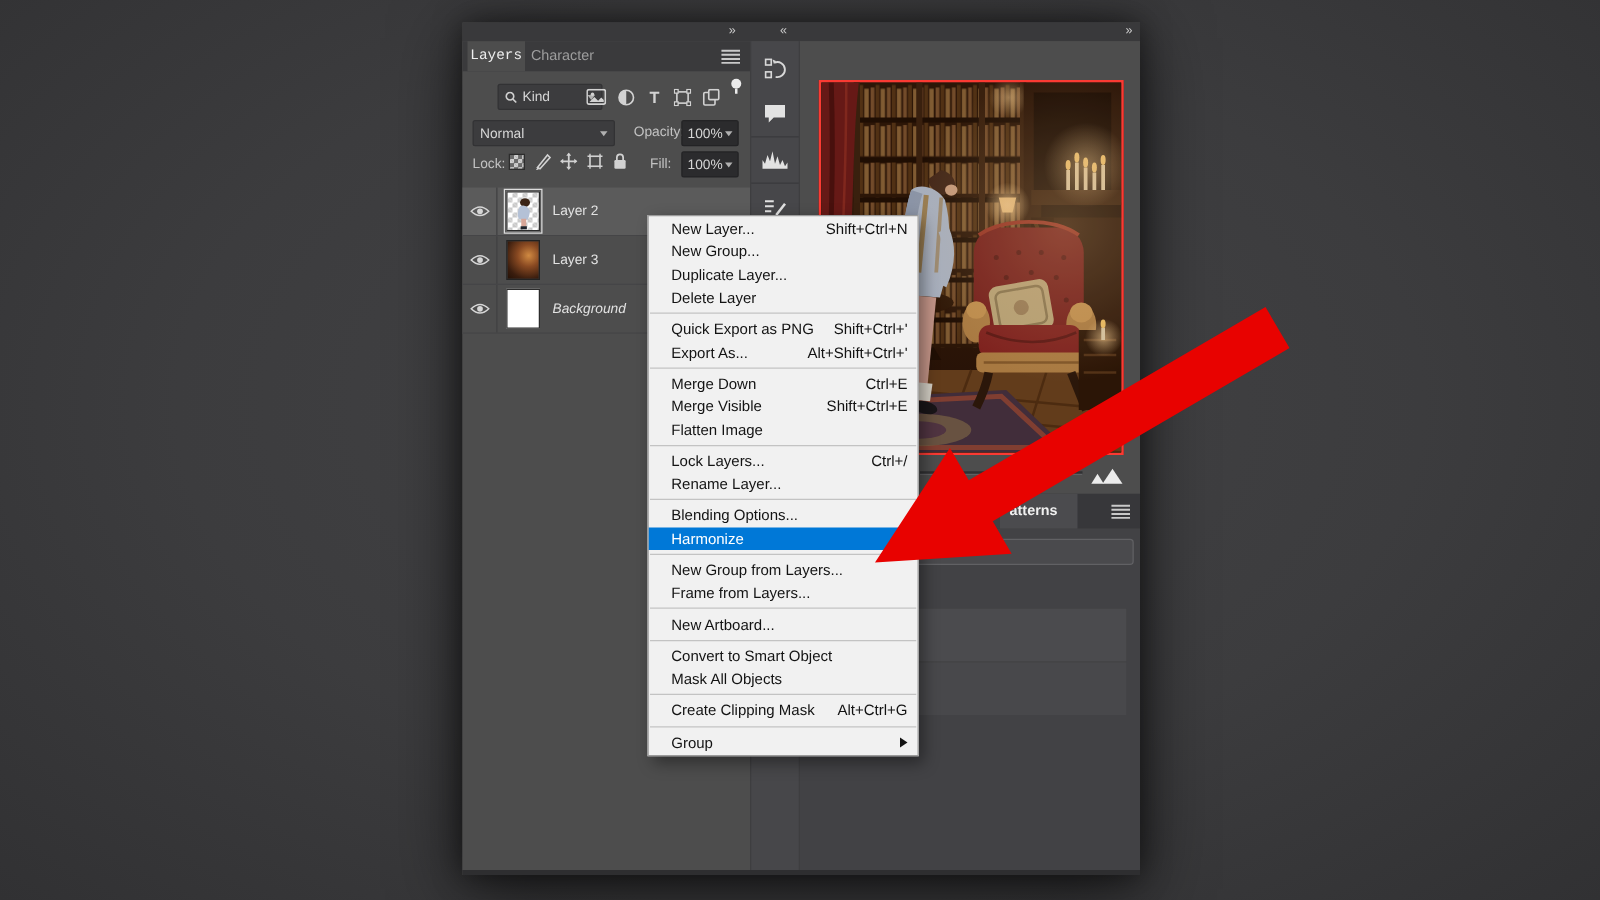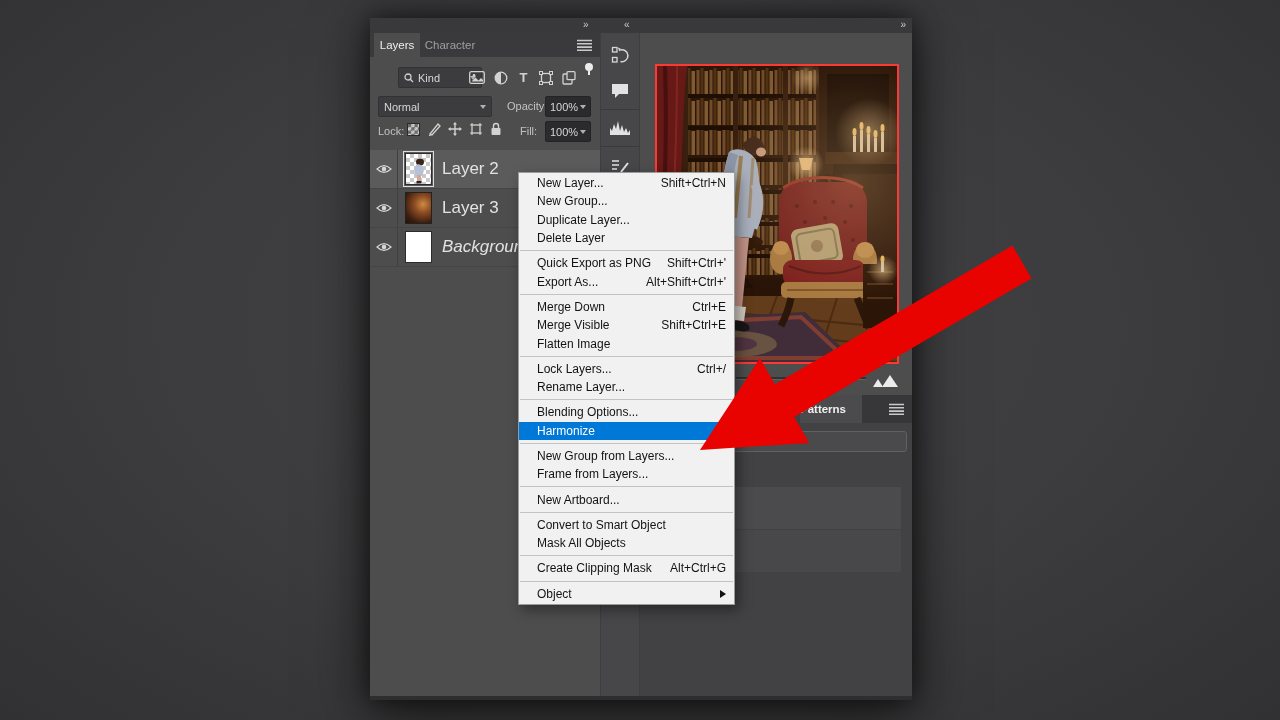--- a/index.html
+++ b/index.html
@@ -17,21 +17,21 @@
   .c1 { left:213px; } .c2 { left:254px; } .c3 { right:5px; }
 
   .group { position:absolute; top:15px; bottom:4px; }
   .left-group { left:0; width:230px; background:#4d4d4d; }
   .icon-strip { left:230px; width:40px; background:#47474a; border-left:1px solid #3e3e40; border-right:1px solid #3e3e40; }
   .nav-group { left:270px; width:272px; background:#4d4d4d; }
   .dock-bottom { position:absolute; left:0; bottom:0; width:100%; height:4px; background:#2e2e30; }
 
   .tabbar { position:absolute; left:0; top:0; width:100%; height:24px; background:#3a3a3c; }
   .tab { position:absolute; top:0; height:24px; line-height:24px; text-align:center; font-size:11.5px; color:#9e9e9e; }
-  .tab.active { background:#4d4d4d; color:#ededed; }
+  .tab.active { background:#4d4d4d; color:#ededed;font-family:Liberation Mono, monospace; }
   .pmenu { position:absolute; width:15px; height:12px; }
   .pmenu svg { display:block; }
 
   
   .ddbox { position:absolute; height:21px; background:#3c3c3e; border:1px solid #323234; border-radius:2px;
            color:#d6d6d6; font-size:11px; display:flex; align-items:center; gap:4px; padding:0 5px; }
   .valbox { position:absolute; width:46px; height:21px; background:#2b2b2d; border:1px solid #232325; border-radius:2px;
             color:#d6d6d6; font-size:11px; display:flex; align-items:center; justify-content:space-between; padding:0 4px; }
   .chevdn { width:0; height:0; border-left:3.5px solid transparent; border-right:3.5px solid transparent; border-top:4px solid #b0b0b0; }
   .plabel { position:absolute; font-size:11px; color:#c2c2c2; }
@@ -48,21 +48,21 @@
   .layers-list { position:absolute; left:0; top:117px; width:100%; }
   .lrow { position:relative; height:39px; border-bottom:1px solid #454547; display:flex; align-items:center; background:#4d4d4d; }
   .lrow.sel { background:#5b5b5b; }
   .eyecell { width:28px; height:100%; display:flex; align-items:center; justify-content:center; border-right:1px solid #404042; }
   .thumb { width:27px; height:32px; margin-left:7px; border:1px solid #2c2c2c; position:relative; background:#fff; flex:none; }
   .sel .thumb { outline:1px solid #dcdcdc; outline-offset:1px; }
   .thumb.checker { background-image:linear-gradient(45deg,#c9c9c9 25%,transparent 25%,transparent 75%,#c9c9c9 75%),
                    linear-gradient(45deg,#c9c9c9 25%,#fff 25%,#fff 75%,#c9c9c9 75%);
                    background-size:8px 8px; background-position:0 0,4px 4px; }
   .thumb.photo { background:radial-gradient(circle at 68% 38%, #d08a42 0%, #8a4a22 35%, #3a1d0e 75%, #241106 100%); border-color:#222; }
-  .lname { margin-left:10px; font-size:17px; color:#e2e2e2; }
+  .lname { margin-left:10px; font-size:11px; color:#e2e2e2; }
   .lname.it { font-style:italic; }
 
   
   .cell { width:100%; height:37px; display:flex; align-items:center; justify-content:center; }
   .cell.b { border-bottom:1px solid #3a3a3c; }
 
   
   .nav-img-wrap { position:absolute; left:15px; top:31px; width:244px; height:300px; border:2px solid #fb3a33; background:#2a160c; }
   .nav-img-wrap svg { display:block; width:100%; height:100%; }
   .slide-track { position:absolute; left:96px; top:344px; width:130px; height:3px; background:#313133; border-bottom:1px solid #606062; }
@@ -508,21 +508,21 @@
     <div class="mi">
         <span>Mask All Objects</span>
       </div>
     <div class="sep"></div>
     <div class="mi">
         <span>Create Clipping Mask</span>
         <span class="sc">Alt+Ctrl+G</span>
       </div>
     <div class="sep"></div>
     <div class="mi">
-        <span>Object</span>
+        <span>Group</span>
         <span class="subarrow"></span>
       </div>
   </div>
 
   <svg class="callout" viewBox="0 0 1280 720">
     <polygon points="1012.4,245.6 775.0,384.2 759.9,358.3 700,450 809.3,442.9 794.2,417.0 1031.6,278.4" fill="#e80200"></polygon>
   </svg>
 
 </div>
 

